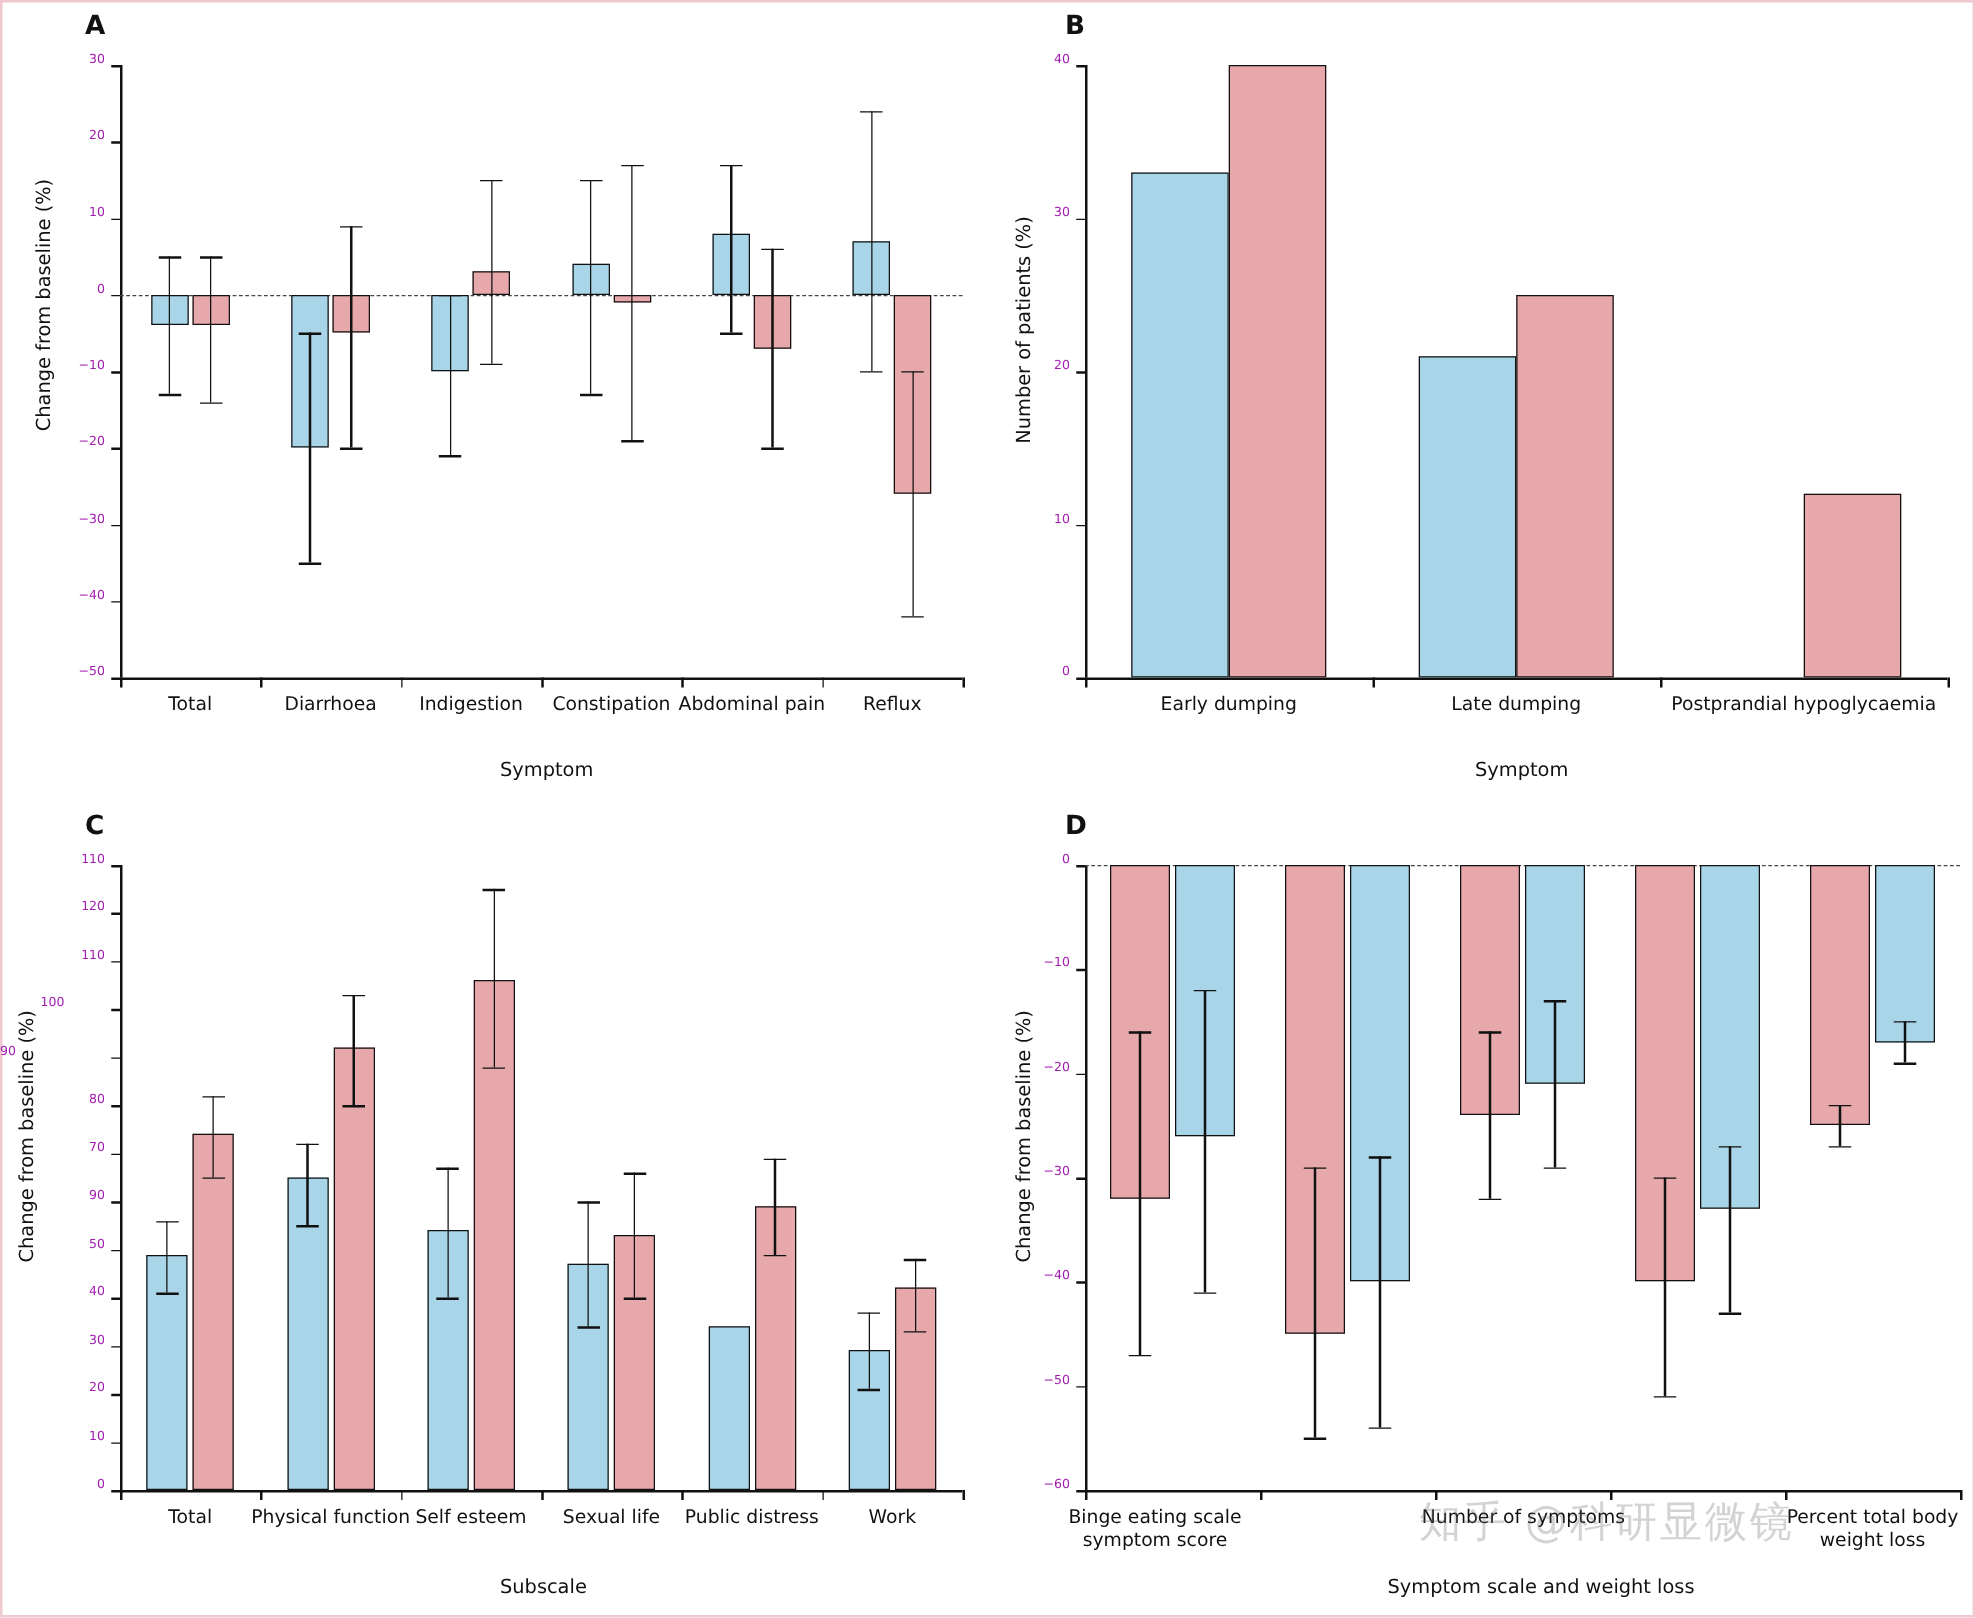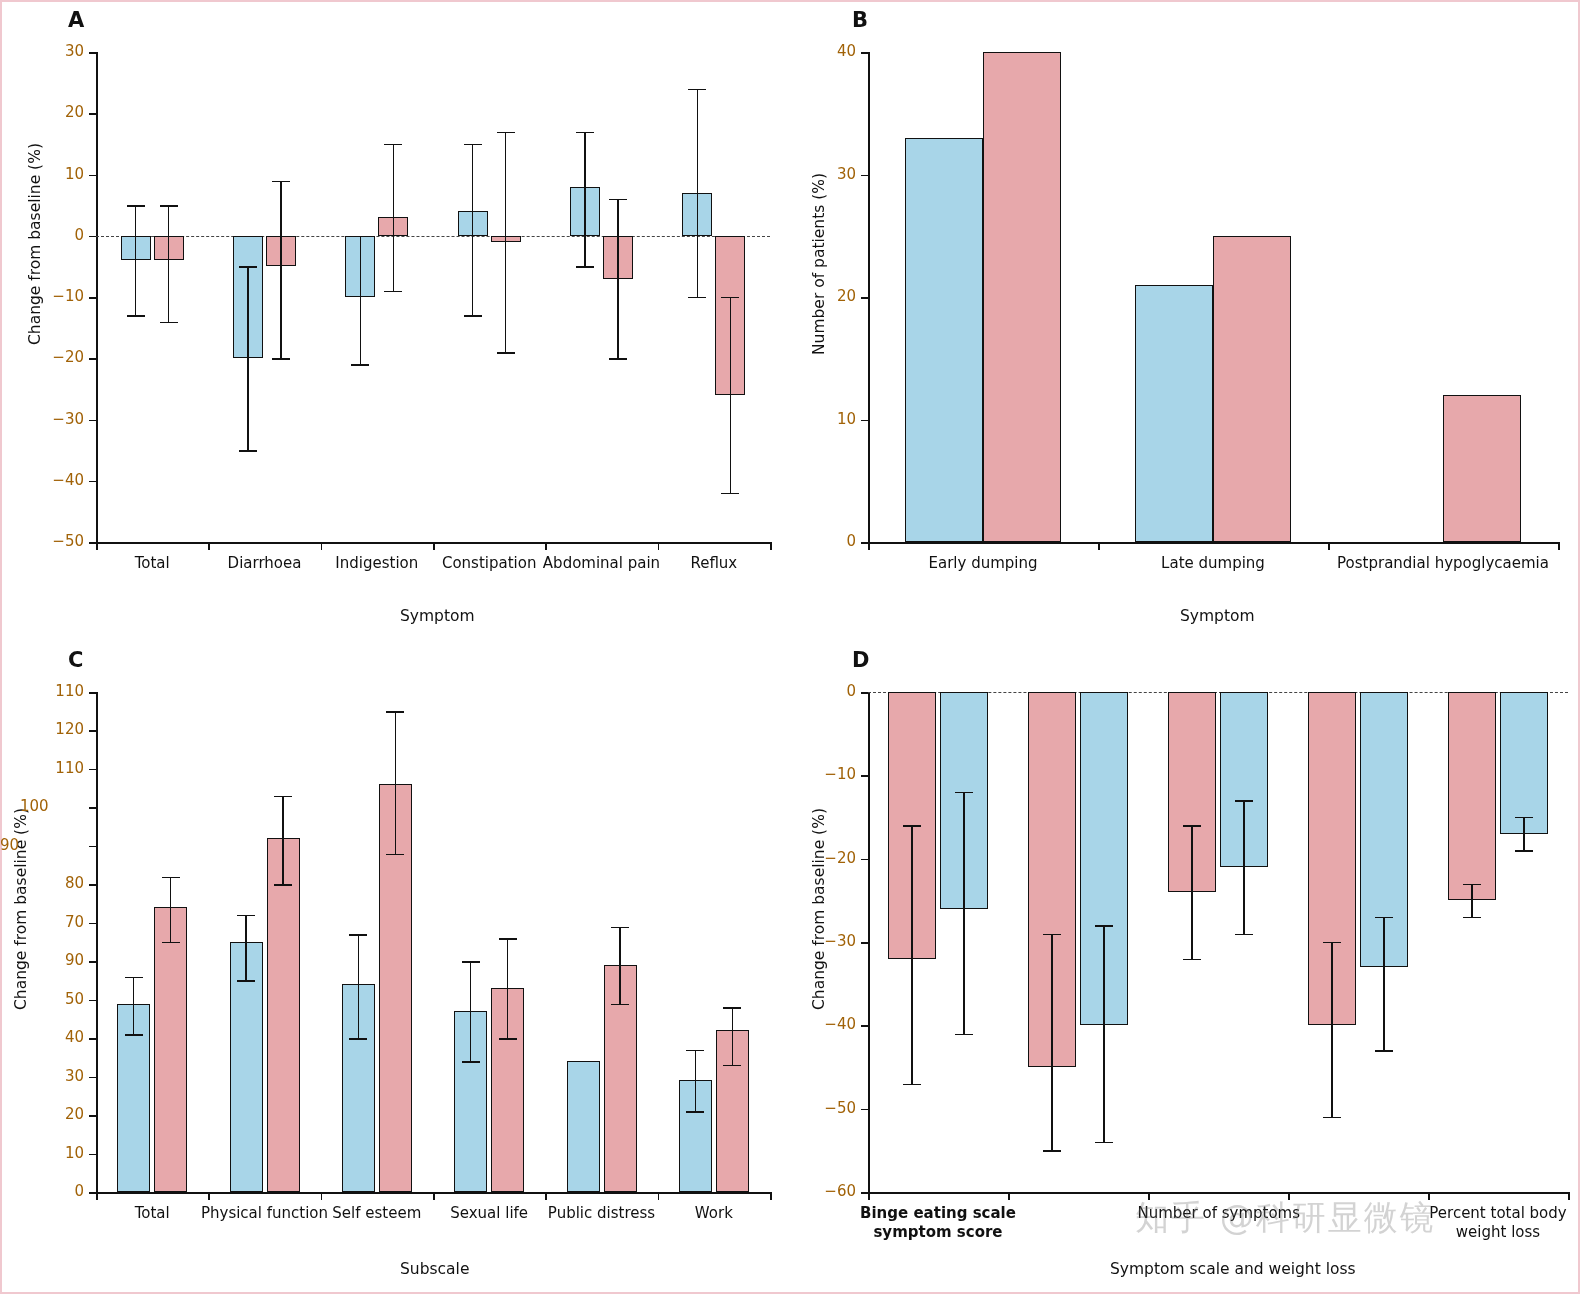--- a/index.html
+++ b/index.html
@@ -14,21 +14,21 @@
   .frame{
     position:absolute;left:0;top:0;width:1580px;height:1294px;
     border:2px solid #f0c8cf;box-sizing:border-box;
   }
   .panel{position:absolute;}
   .panel-letter{
     position:absolute;font-size:21px;font-weight:600;color:#111;
   }
   .axis-line{position:absolute;background:#111;}
   .tick{position:absolute;background:#111;}
-  .ticklabel{position:absolute;font-size:15px;color:#a16207;white-space:nowrap;}
+  .ticklabel{position:absolute;font-size:10px;color:#a21caf;white-space:nowrap;}
   .axis-title{position:absolute;font-size:15.5px;color:#111;white-space:nowrap;}
   .axis-title.vert{transform:rotate(-90deg);transform-origin:left top;}
   .cat-label{position:absolute;font-size:15px;color:#111;text-align:center;line-height:1.25;}
   .bar{position:absolute;box-sizing:border-box;border:1px solid #111;}
   .bar.blue{background:#a8d5e8;}
   .bar.pink{background:#e7a8ab;}
   .whisk{position:absolute;background:#111;width:1.4px;}
   .cap{position:absolute;background:#111;height:1.4px;}
   .zeroline{position:absolute;border-top:1.6px dashed #444;}
   .legend{position:absolute;}
@@ -184,21 +184,21 @@
     <div class="ticklabel" style="left:0px;top:349.6923076923077px;width:84px;text-align:right;">50</div>
     <div class="tick" style="left:89px;top:321.2307692307692px;width:7px;height:1.5px;"></div>
     <div class="ticklabel" style="left:0px;top:311.2307692307692px;width:84px;text-align:right;">90</div>
     <div class="tick" style="left:89px;top:282.7692307692308px;width:7px;height:1.5px;"></div>
     <div class="ticklabel" style="left:0px;top:272.7692307692308px;width:84px;text-align:right;">70</div>
     <div class="tick" style="left:89px;top:244.30769230769232px;width:7px;height:1.5px;"></div>
     <div class="ticklabel" style="left:0px;top:234.30769230769232px;width:84px;text-align:right;">80</div>
     <div class="tick" style="left:89px;top:205.84615384615384px;width:7px;height:1.5px;"></div>
     <div class="ticklabel" style="left:0px;top:195.84615384615384px;width:84px;text-align:left;">90</div>
     <div class="tick" style="left:89px;top:167.3846153846154px;width:7px;height:1.5px;"></div>
-    <div class="ticklabel" style="left:0px;top:157.3846153846154px;width:84px;text-align:left;padding-left:20px;">100</div>
+    <div class="ticklabel" style="left:0px;top:157.3846153846154px;width:84px;text-align:center;">100</div>
     <div class="tick" style="left:89px;top:128.9230769230769px;width:7px;height:1.5px;"></div>
     <div class="ticklabel" style="left:0px;top:118.9230769230769px;width:84px;text-align:right;">110</div>
     <div class="tick" style="left:89px;top:90.46153846153845px;width:7px;height:1.5px;"></div>
     <div class="ticklabel" style="left:0px;top:80.46153846153845px;width:84px;text-align:right;">120</div>
     <div class="tick" style="left:89px;top:52px;width:7px;height:1.5px;"></div>
     <div class="ticklabel" style="left:0px;top:42px;width:84px;text-align:right;">110</div>
     <div class="bar blue" style="left:117.16666666666666px;top:363.53846153846155px;width:33px;height:188.46153846153845px;"></div>
     <div class="whisk" style="left:132.96666666666667px;top:336.61538461538464px;height:57.69230769230768px;"></div>
     <div class="cap" style="left:124.66666666666666px;top:336.61538461538464px;width:18px;"></div>
     <div class="cap" style="left:124.66666666666666px;top:394.3076923076923px;width:18px;"></div>
@@ -280,21 +280,21 @@
     <div class="ticklabel" style="left:0px;top:42px;width:66px;text-align:right;">0</div>
     <div class="zeroline" style="left:78px;top:52px;width:700px;height:0;"></div>
     <div class="bar pink" style="left:98px;top:52px;width:48px;height:266.6666666666667px;"></div>
     <div class="whisk" style="left:121.3px;top:185.33333333333334px;height:258.33333333333337px;"></div>
     <div class="cap" style="left:113px;top:185.33333333333334px;width:18px;"></div>
     <div class="cap" style="left:113px;top:443.6666666666667px;width:18px;"></div>
     <div class="bar blue" style="left:150px;top:52px;width:48px;height:216.66666666666663px;"></div>
     <div class="whisk" style="left:173.3px;top:152px;height:241.66666666666669px;"></div>
     <div class="cap" style="left:165px;top:152px;width:18px;"></div>
     <div class="cap" style="left:165px;top:393.6666666666667px;width:18px;"></div>
-    <div class="cat-label" style="left:66px;top:564px;width:164px;font-weight:bold;">Binge eating scale symptom score</div>
+    <div class="cat-label" style="left:52px;top:564px;width:164px;">Binge eating scale symptom score</div>
     <div class="tick" style="left:218px;top:552px;width:1.5px;height:8px;"></div>
     <div class="bar pink" style="left:238px;top:52px;width:48px;height:375px;"></div>
     <div class="whisk" style="left:261.3px;top:293.66666666666663px;height:216.66666666666669px;"></div>
     <div class="cap" style="left:253px;top:293.66666666666663px;width:18px;"></div>
     <div class="cap" style="left:253px;top:510.3333333333333px;width:18px;"></div>
     <div class="bar blue" style="left:290px;top:52px;width:48px;height:333.3333333333333px;"></div>
     <div class="whisk" style="left:313.3px;top:285.33333333333337px;height:216.66666666666663px;"></div>
     <div class="cap" style="left:305px;top:285.33333333333337px;width:18px;"></div>
     <div class="cap" style="left:305px;top:502px;width:18px;"></div>
     <div class="tick" style="left:358px;top:552px;width:1.5px;height:8px;"></div>

